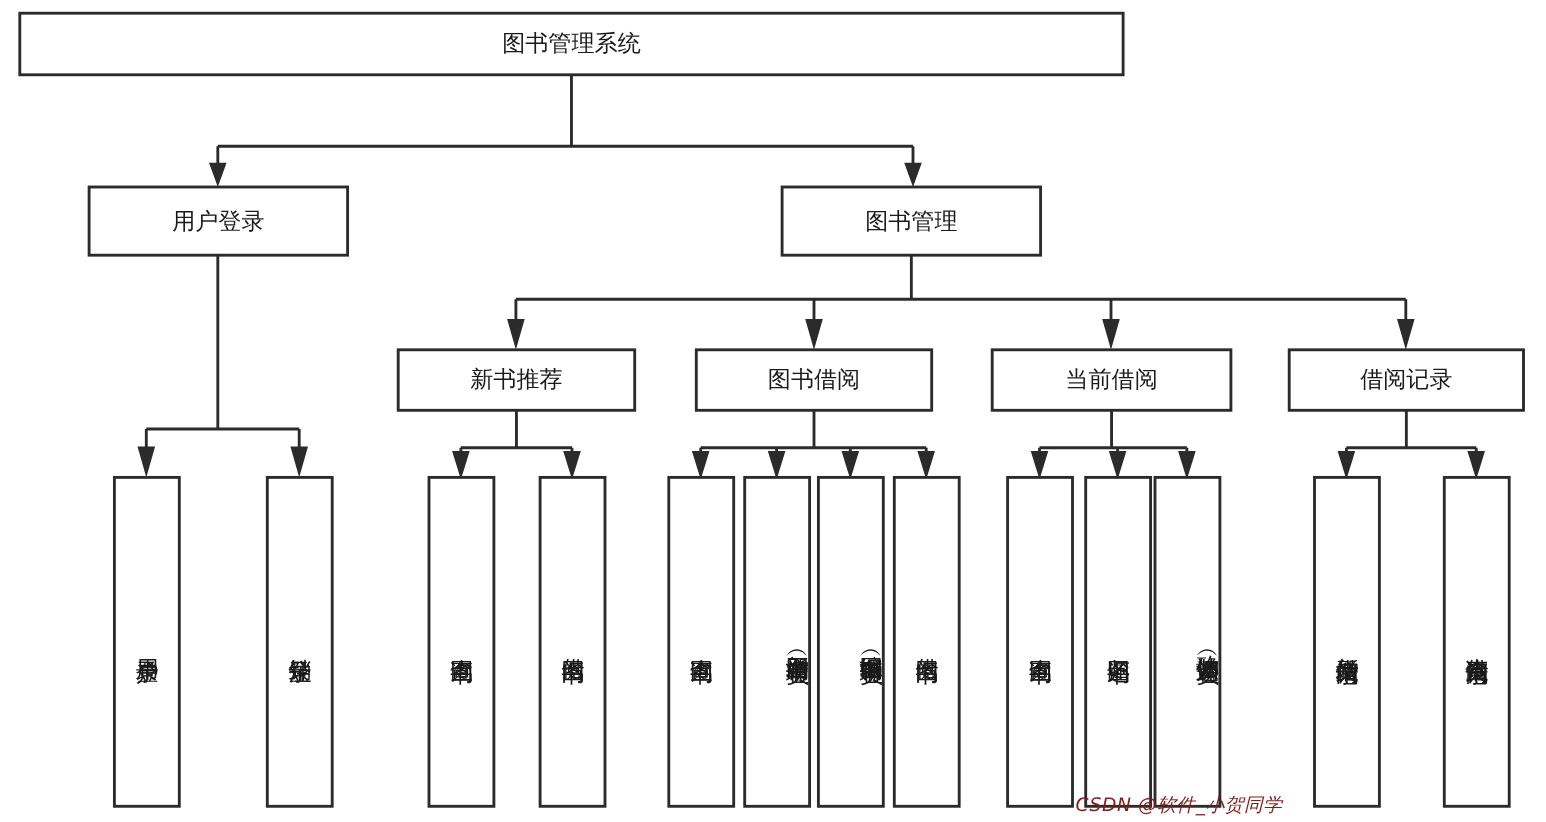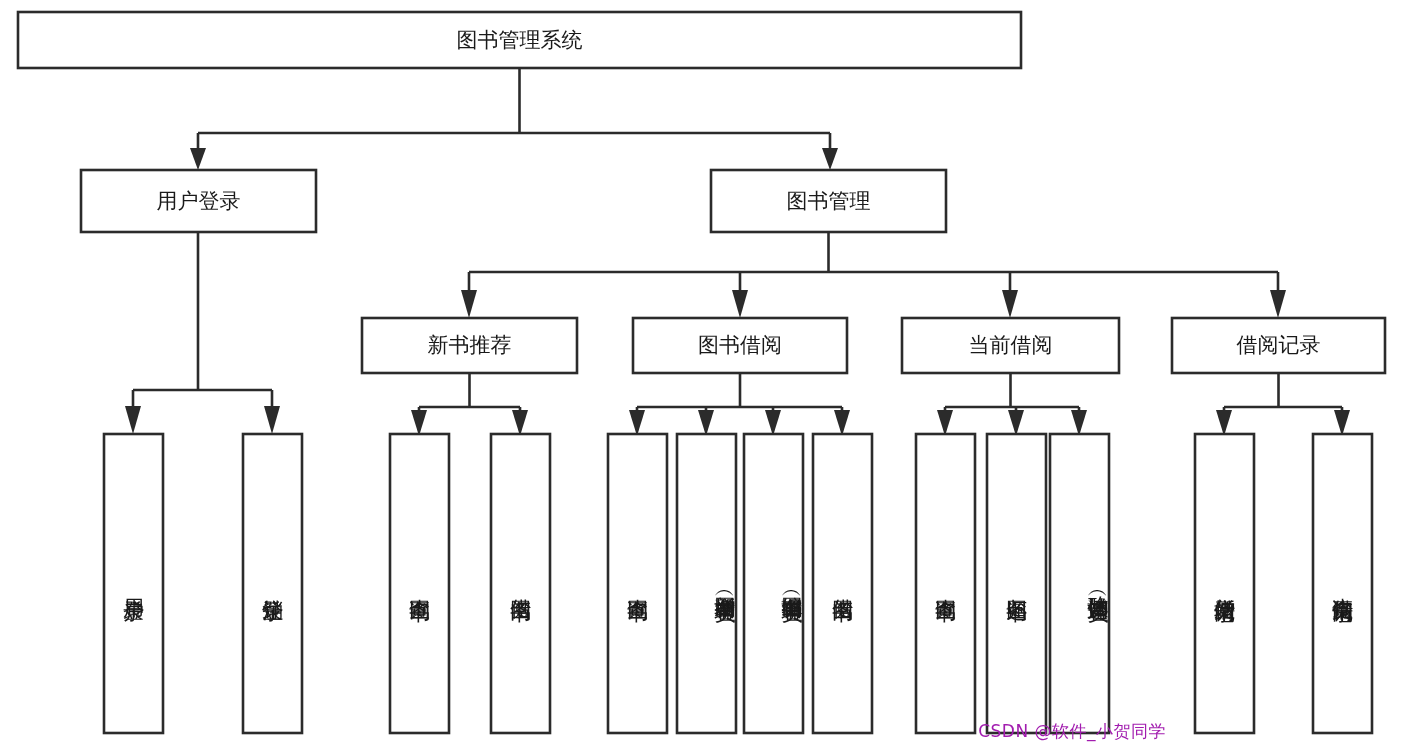--- a/index.html
+++ b/index.html
@@ -62,23 +62,24 @@
     white-space: nowrap;
     pointer-events: none;
     user-select: none;
   }
   .watermark {
     position: absolute;
     right: 10px;
     bottom: 4px;
     font-family: "DejaVu Sans", "Liberation Sans", sans-serif;
     font-size: 17px;
-    color: #a21caf;
+    color: #7f1d1d;
     letter-spacing: 0.5px;
     white-space: nowrap;
+    font-style: italic;
   }
 </style>
 </head>
 <body>
 
 <div id="diagram-root">
 
   <svg id="flow-svg" viewBox="0 0 1405 747">
 
     <g>

